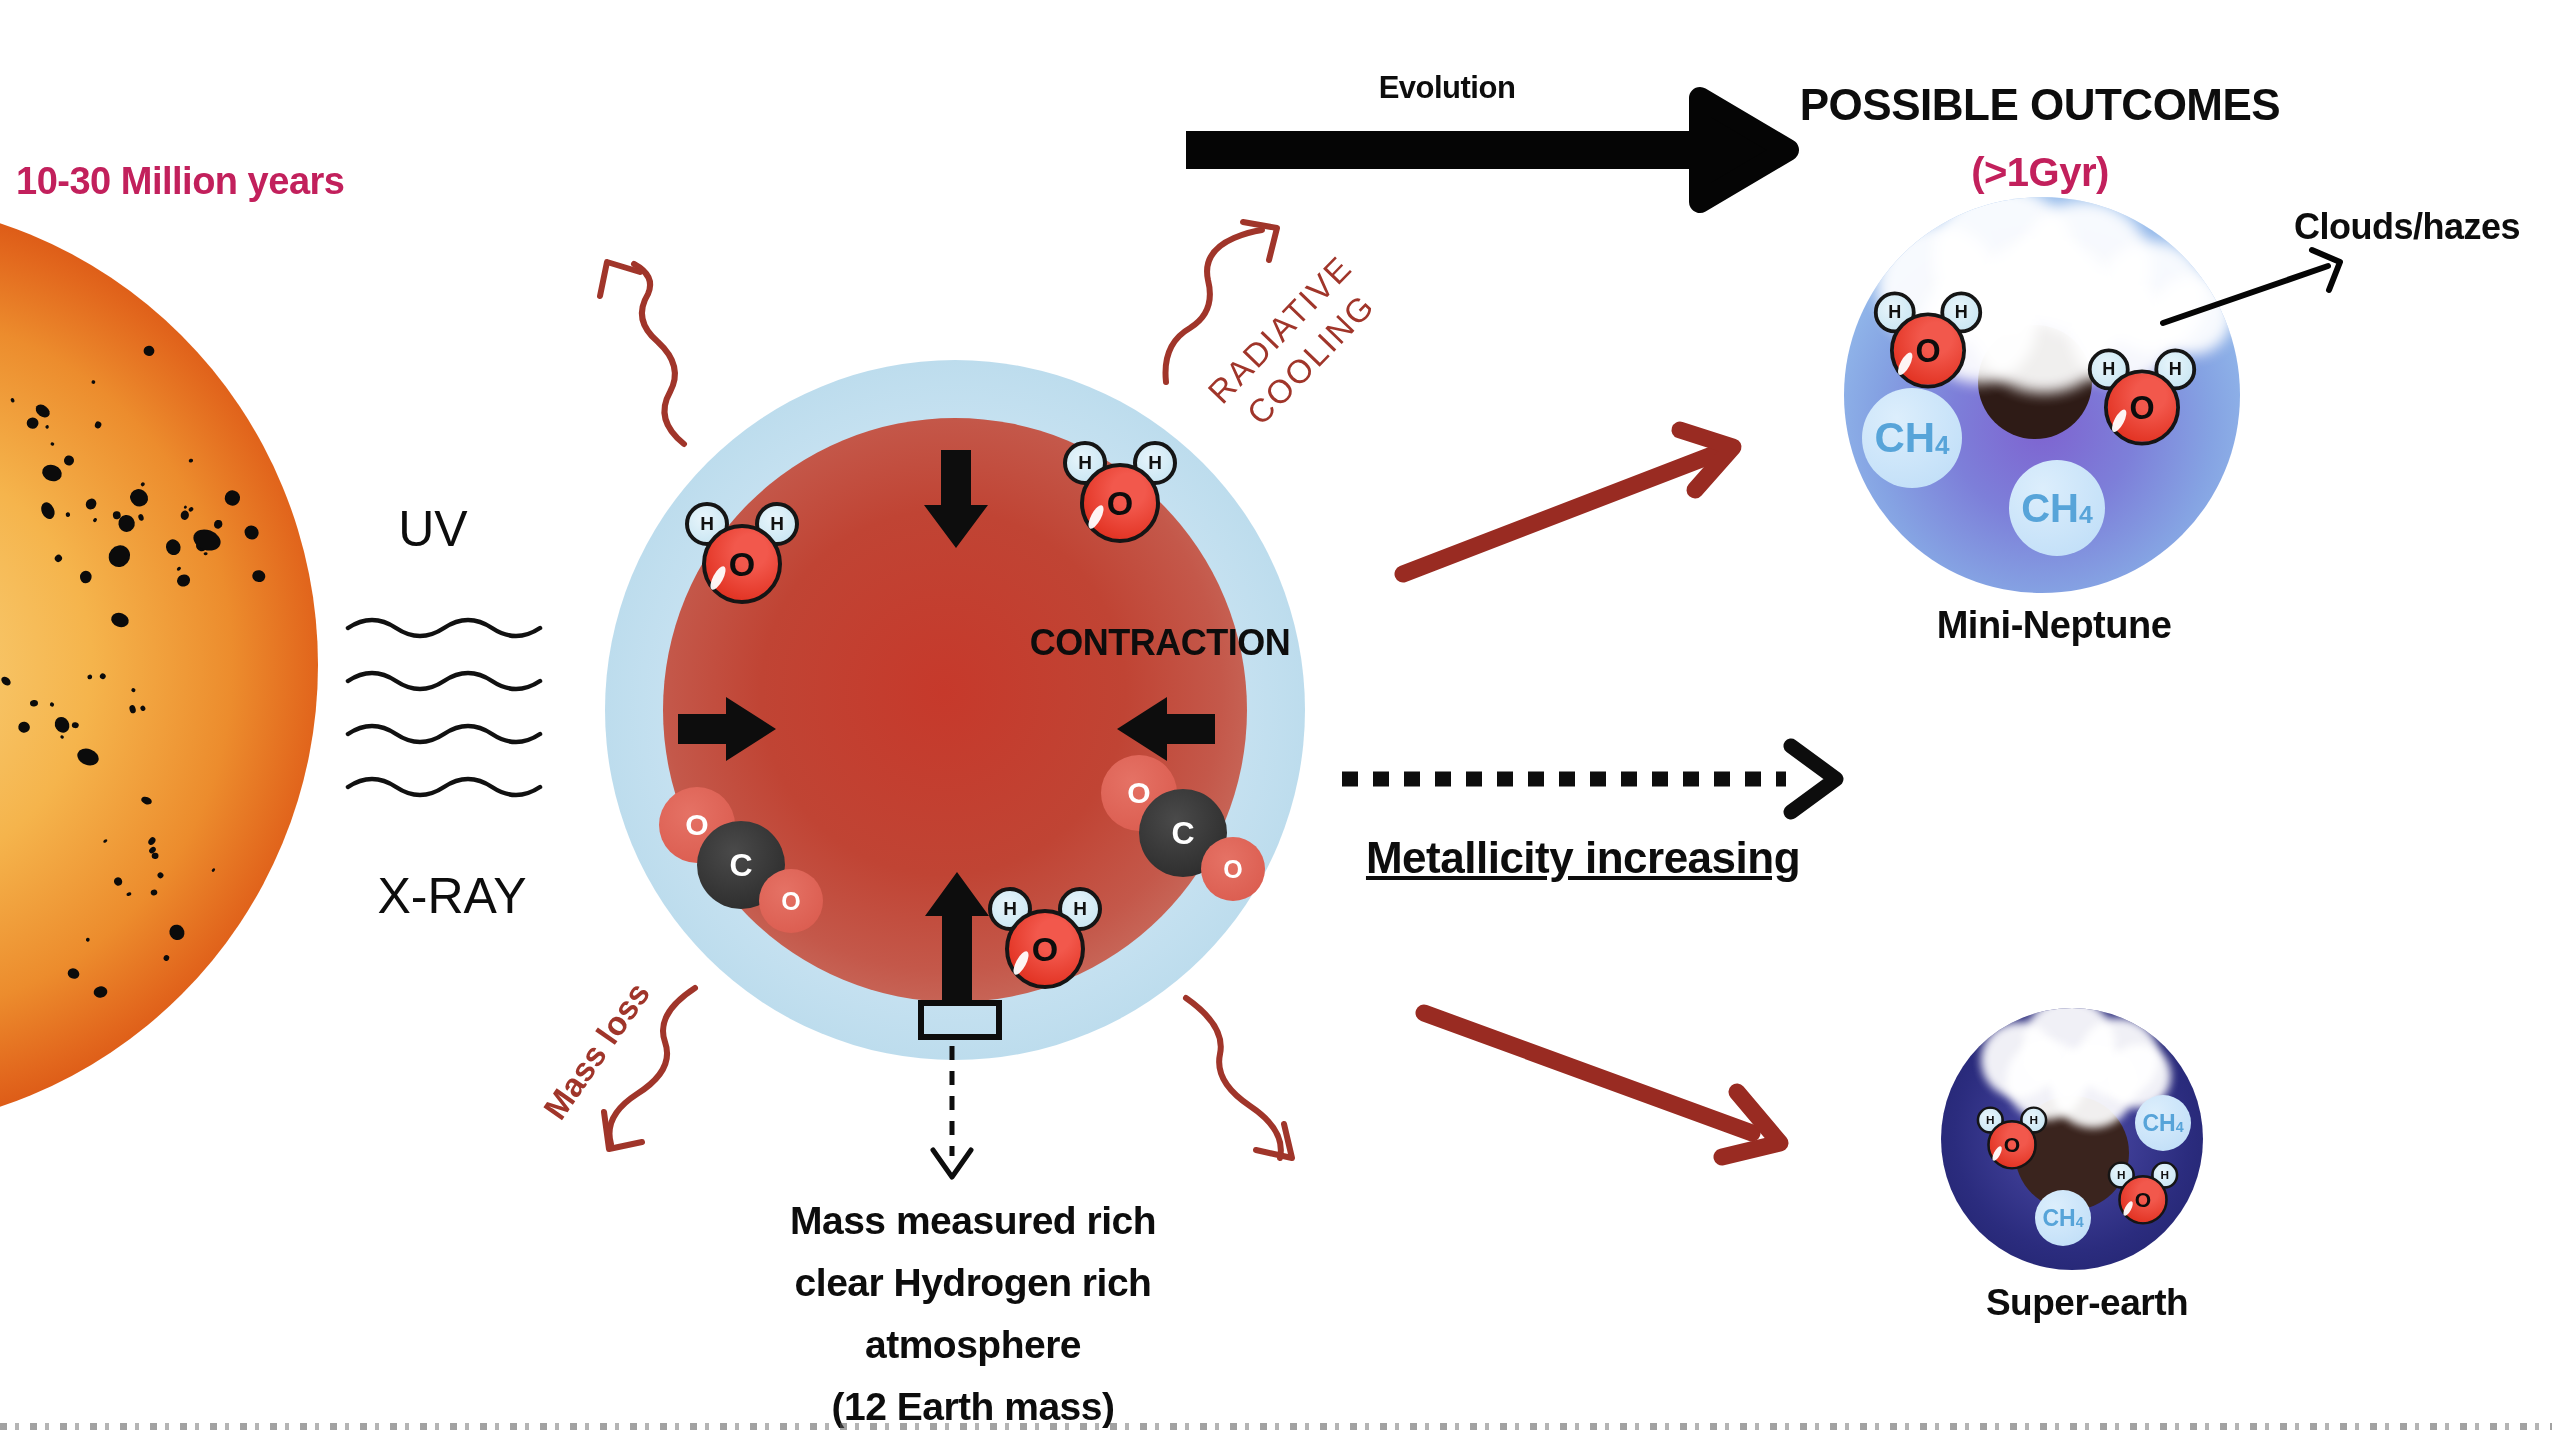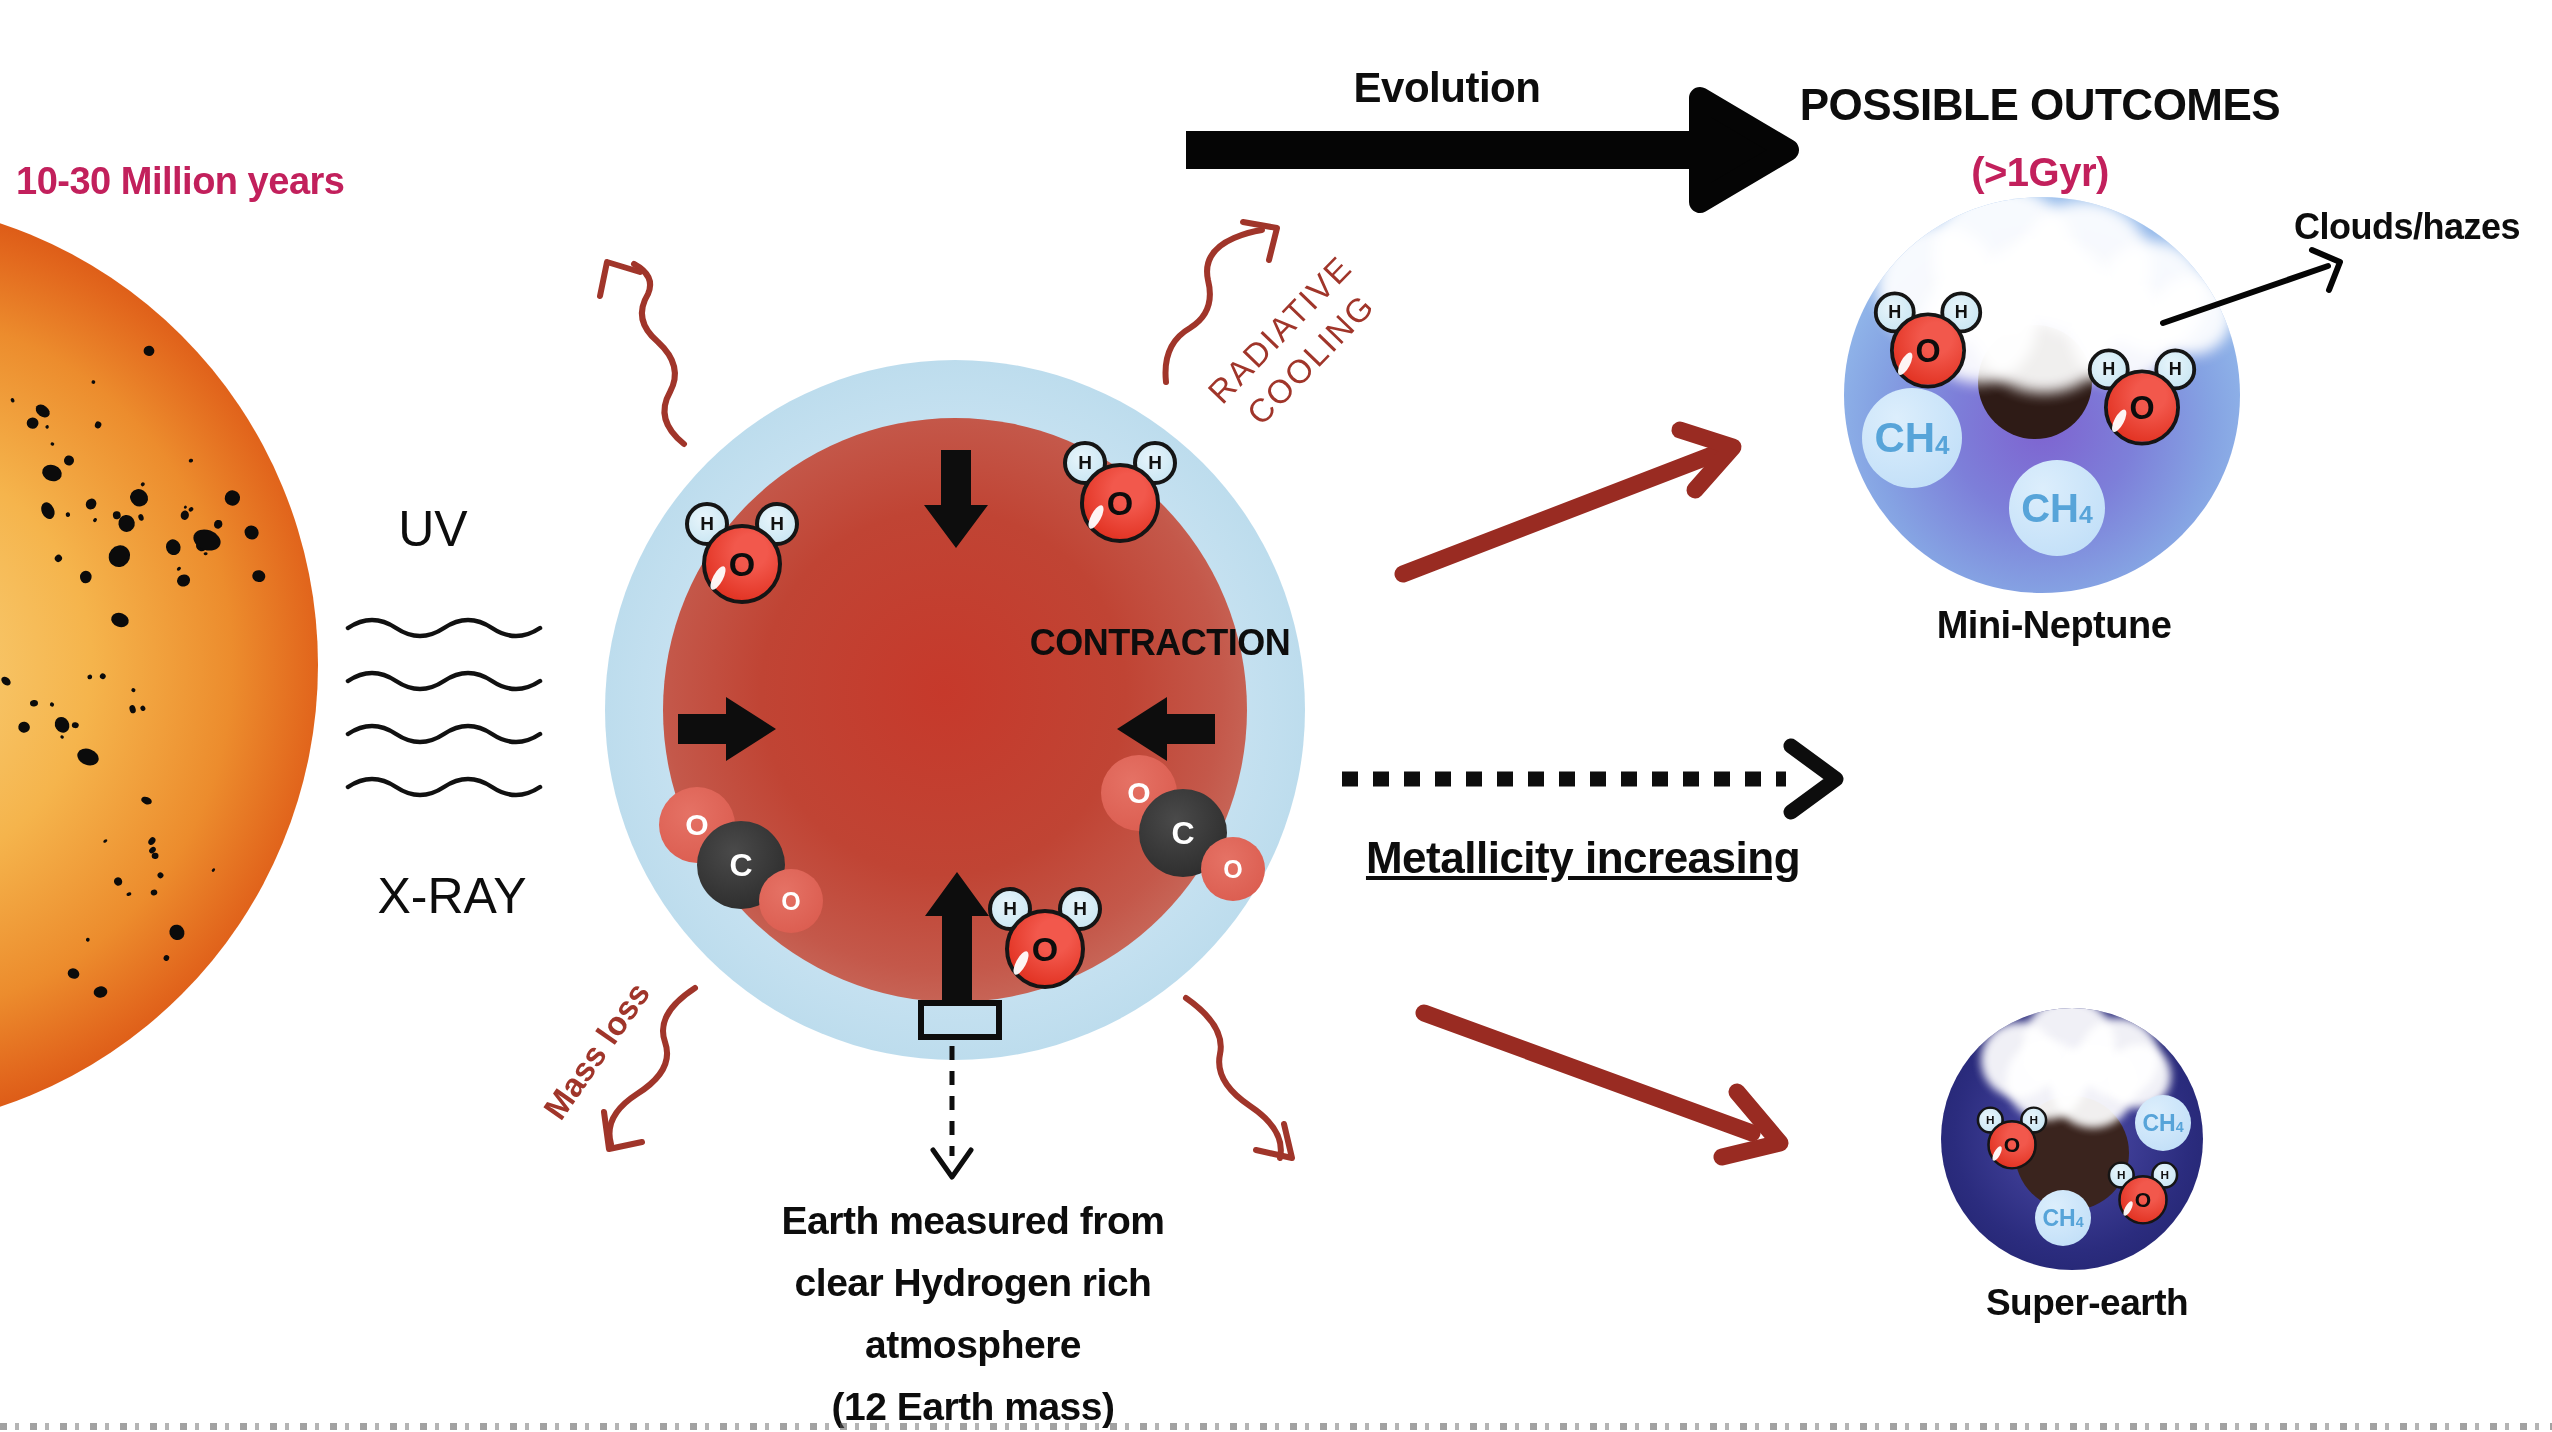--- a/index.html
+++ b/index.html
@@ -338,21 +338,21 @@
         <span>CH</span>
         <sub>4</sub>
       </div>
     </div>
 
   <div id="spec-rect"></div>
 
   <div class="lbl b8" style="left:16px;top:181px;transform:translate(0,-50%);font-size:38px;color:var(--magenta,#C2205C);">10-30 Million years</div>
 
 
-  <div class="lbl b8" style="left:1447px;top:88px;font-size:42px;">Evolution</div>
+  <div class="lbl b8" style="left:1447px;top:88px;font-size:31px;">Evolution</div>
 
   <div class="lbl b8" style="left:2040px;top:105px;font-size:44px;">POSSIBLE OUTCOMES</div>
   <div class="lbl b8" style="left:2040px;top:172px;font-size:40px;color:var(--magenta,#C2205C);">(&gt;1Gyr)</div>
   <div class="lbl b8" style="left:2407px;top:227px;font-size:36px;">Clouds/hazes</div>
 
   <div class="lbl" style="left:433px;top:529px;font-size:50px;font-weight:400;">UV</div>
   <div class="lbl" style="left:452px;top:896px;font-size:50px;font-weight:400;text-align:center;">X-RAY</div>
 
   <div class="lbl b8" style="left:1160px;top:643px;font-size:36px;">CONTRACTION</div>
 
@@ -364,20 +364,20 @@
 
   <div class="lbl" style="left:597px;top:1051px;transform:translate(-50%,-50%) rotate(-55deg);font-size:33px;font-weight:700;
               color:var(--dark_red,#A0352A);">Mass loss</div>
 
   <div class="lbl b8" style="left:1583px;top:858px;font-size:44px;text-decoration:underline;">Metallicity increasing</div>
 
   <div class="lbl b8" style="left:2054px;top:625px;font-size:38px;">Mini-Neptune</div>
   <div class="lbl b8" style="left:2087px;top:1303px;font-size:37px;">Super-earth</div>
 
   <div class="lbl b8" style="left:973px;top:1190px;transform:translate(-50%,0);font-size:39px;line-height:62px;text-align:center;">
-    <div>Earth measured from</div>
+    <div>Mass measured rich</div>
     <div>clear Hydrogen rich</div>
     <div>atmosphere</div>
     <div>(12 Earth mass)</div>
   </div>
 
   <div id="bottom-strip"></div>
 </div>
 
 </body></html>

